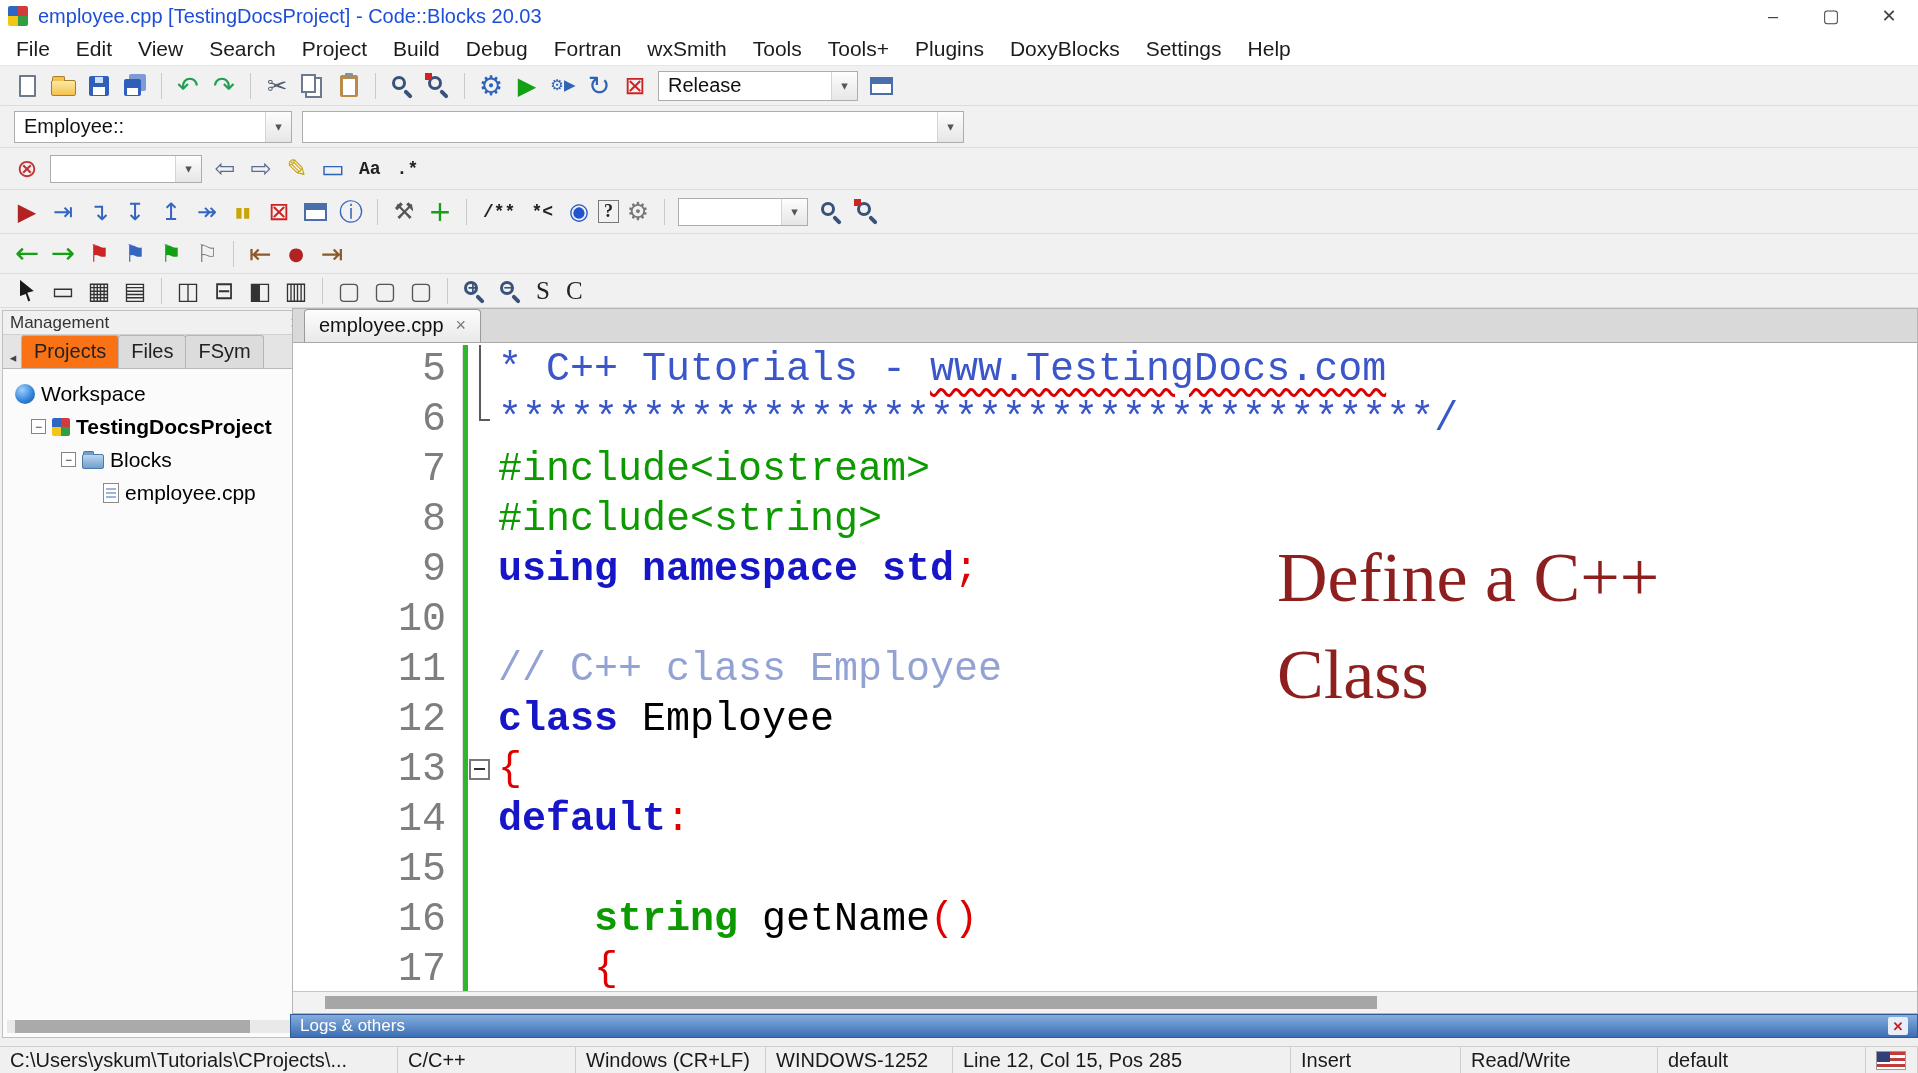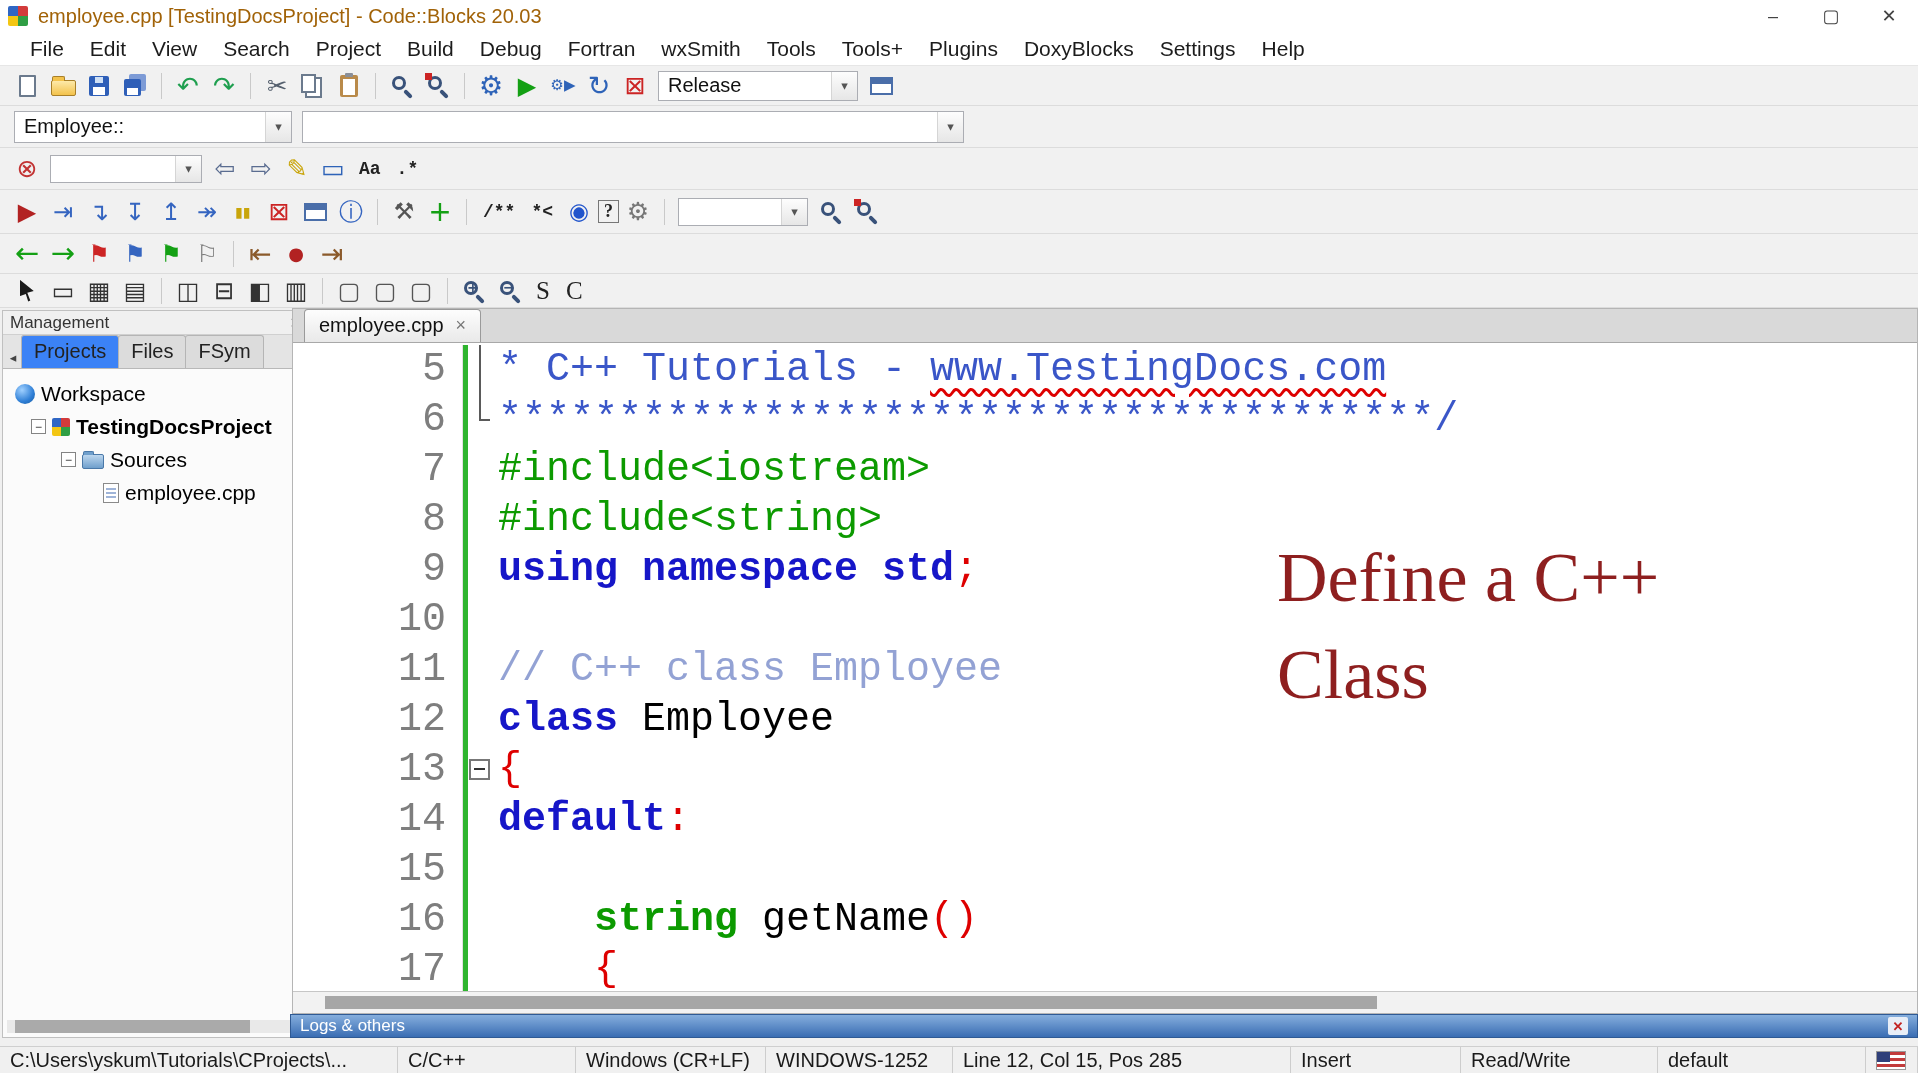--- a/index.html
+++ b/index.html
@@ -6,27 +6,27 @@
   html,body { margin:0; padding:0; background:#c9c9c9; }
   .window {
     position:relative; width:1918px; height:1073px; background:#f0f0f0;
     font-family:"Liberation Sans", sans-serif; overflow:hidden; color:#1a1a1a;
   }
   
   .titlebar { position:absolute; left:0; top:0; right:0; height:32px; background:#ffffff;
     display:flex; align-items:center; padding-left:8px; }
   .app-icon { width:20px; height:20px; border-radius:2px;
     background:conic-gradient(#d23b3b 0 25%, #2f9e44 25% 50%, #f3c613 50% 75%, #2f66c4 75%); }
-  .title-text { margin-left:10px; font-size:20px; color:#a16207; }
+  .title-text { margin-left:10px; font-size:20px; color:#1d4ed8; }
   .win-controls { margin-left:auto; display:flex; height:100%; }
   .win-btn { width:58px; height:100%; display:flex; align-items:center; justify-content:center;
     font-size:18px; color:#444; }
   
   .menubar { position:absolute; left:0; top:32px; right:0; height:34px; background:#ffffff;
-    display:flex; align-items:center; padding-left:17px; border-bottom:1px solid #e6e6e6; }
+    display:flex; align-items:center; padding-left:3px; border-bottom:1px solid #e6e6e6; }
   .menu-item { padding:0 13px; font-size:21px; color:#1c1c1c; }
   
   .tbrow { position:absolute; left:0; right:0; background:#f1f1f1; display:flex; align-items:center;
     padding-left:10px; gap:2px; border-bottom:1px solid #dcdcdc; }
   .r1 { top:66px;  height:40px; }
   .r2 { top:106px; height:42px; }
   .r3 { top:148px; height:42px; }
   .r4 { top:190px; height:44px; }
   .r5 { top:234px; height:40px; }
   .r6 { top:274px; height:34px; }
@@ -74,21 +74,21 @@
   .mgmt-header { height:24px; display:flex; align-items:center; padding:0 7px; font-size:17px;
     color:#333; background:#f0f0f0; border-bottom:1px solid #d0d0d0; }
   .mgmt-close { margin-left:auto; color:#555; font-size:15px; }
   .mgmt-tabs { height:34px; display:flex; align-items:flex-end; background:#e4e4e4;
     padding:0 2px; border-bottom:1px solid #b8b8b8; }
   .tab-arrow { width:16px; height:22px; display:flex; align-items:center; justify-content:center;
     font-size:13px; color:#444; flex:none; }
   .mtabs-wrap { display:flex; align-items:flex-end; overflow:hidden; flex:1; }
   .mtab { padding:4px 12px 5px; font-size:20px; color:#222; background:#dcdcdc;
     border:1px solid #b5b5b5; border-bottom:none; margin-right:-1px; border-radius:3px 3px 0 0; white-space:nowrap; }
-  .mtab.active { background:#3b82f6; }
+  .mtab.active { background:#f97316; }
   .mgmt-tree { padding-top:8px; }
   .trow { height:33px; display:flex; align-items:center; gap:6px; font-size:21px; color:#000; }
   .trow .bold { font-weight:bold; }
   .expander { width:15px; height:15px; border:1px solid #848484; background:#fff; flex:none;
     display:flex; align-items:center; justify-content:center; font-size:12px; color:#333; line-height:1; }
   .ti { flex:none; display:inline-block; }
   .ti-workspace { width:20px; height:20px; border-radius:50%;
     background:radial-gradient(circle at 35% 30%, #9fd0ff, #2f7fd6 60%, #155a9e); }
   .ti-project { width:18px; height:18px; border-radius:2px;
     background:conic-gradient(#d23b3b 0 25%, #2f9e44 25% 50%, #f3c613 50% 75%, #2f66c4 75%); }
@@ -434,21 +434,21 @@
           <span class="">Workspace</span>
         </div>
         <div class="trow" style="padding-left: 28px;">
           <span class="expander">−</span>
           <span class="ti ti-project"></span>
           <span class="bold">TestingDocsProject</span>
         </div>
         <div class="trow" style="padding-left: 58px;">
           <span class="expander">−</span>
           <span class="ti ti-folder"></span>
-          <span class="">Sources</span>
+          <span class="">Blocks</span>
         </div>
         <div class="trow" style="padding-left: 100px;">
           <span class="ti ti-file"></span>
           <span class="">employee.cpp</span>
         </div>
       </div>
     <div class="mgmt-hscroll">
       <span class="mthumb"></span>
     </div>
   </div>

